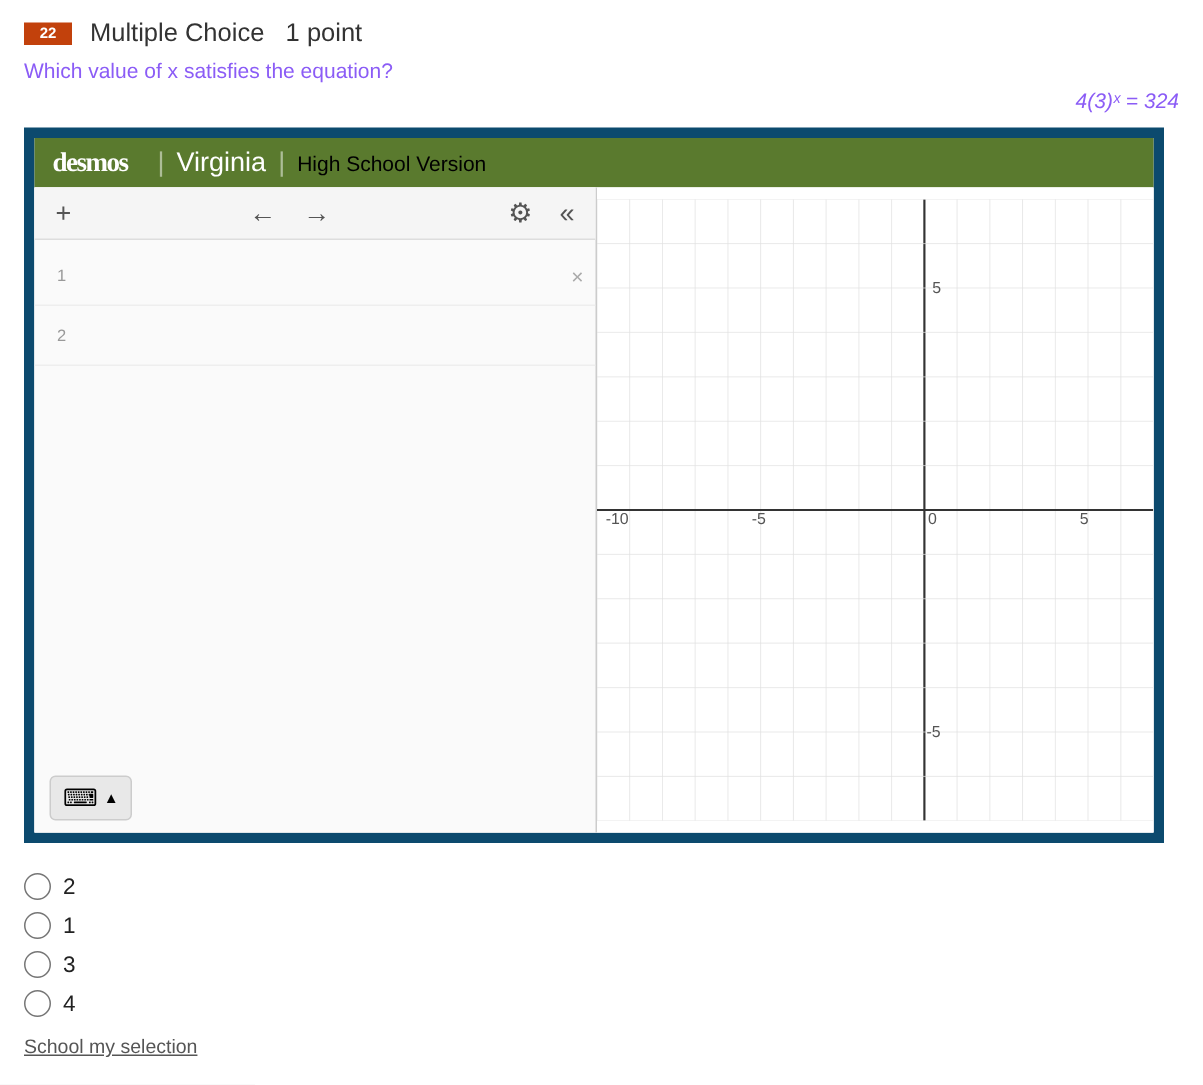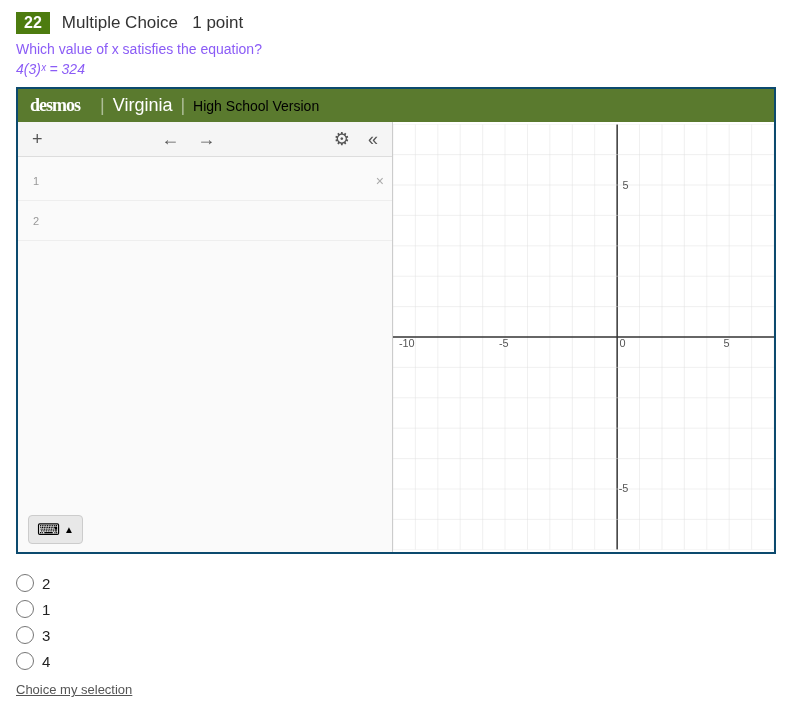--- a/index.html
+++ b/index.html
@@ -19,23 +19,23 @@
     }
 
     .question-header {
       display: flex;
       align-items: center;
       gap: 12px;
       margin-bottom: 6px;
     }
 
     .question-number {
-      background: #4d7c0f;
+      background: #c2410c;
       color: #fff;
-      font-size: 16px;
+      font-size: 10px;
       font-weight: bold;
       padding: 2px 8px;
       min-width: 32px;
       text-align: center;
     }
 
     .question-meta {
       font-size: 17px;
       color: #333;
     }
@@ -43,24 +43,25 @@
     .question-text {
       font-size: 14px;
       color: #8b5cf6;
       margin-bottom: 8px;
       line-height: 1.4;
     }
 
     .equation {
       font-size: 14px;
       font-style: italic;
+      text-align: right;
     }
 
     .desmos-container {
-      border: 2px solid #0c4a6e;
+      border: 7px solid #0c4a6e;
       width: 760px;
       position: relative;
     }
 
     .desmos-header {
       background: #5a7a2e;
       display: flex;
       align-items: center;
       padding: 6px 12px;
       gap: 0;
@@ -372,15 +373,15 @@
     <label class="answer-choice">
       <input type="radio" name="answer" value="3" style="">
       <span>3</span>
     </label>
     <label class="answer-choice">
       <input type="radio" name="answer" value="4" style="">
       <span>4</span>
     </label>
   </div>
 
-  <div class="clear-link">Choice my selection</div>
+  <div class="clear-link">School my selection</div>
 
 </div>
 
 </body></html>

